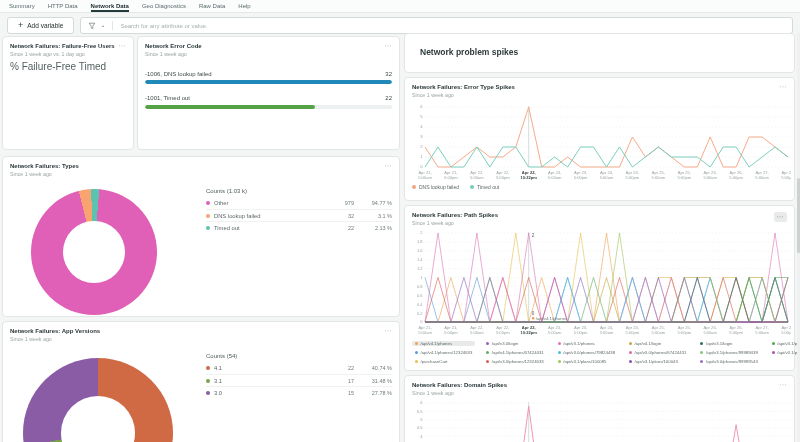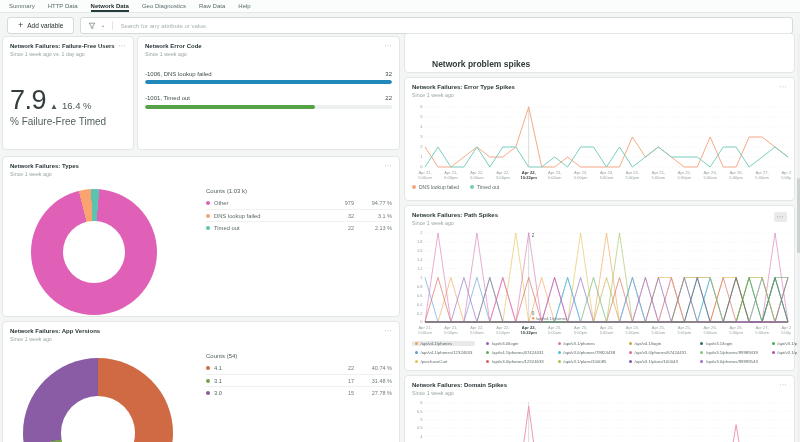--- a/index.html
+++ b/index.html
@@ -76,21 +76,21 @@
   .ctable { position:absolute; left:203px; top:31px; right:7px; }
   .ct-head { font-size:6px; color:#4f5b5b; margin-bottom:3px; }
   .crow { display:flex; align-items:center; height:12px; }
   .crow + .crow { border-top:1px solid #f0f2f2; }
   .cdot { width:4px; height:4px; border-radius:50%; margin-right:4px; flex:none; }
   .clabel { flex:1; font-size:5.8px; color:#5b6767; }
   .cval { width:28px; text-align:right; font-size:5.5px; color:#707c7c; }
   .cpct { width:38px; text-align:right; font-size:5.5px; color:#707c7c; }
 
   
-  #chdr h2 { margin:16px; font-size:8.5px; font-weight:600; color:#2f3a3a; }
+  #chdr h2 { margin:4px; font-size:8.5px; font-weight:600; color:#2f3a3a; }
   svg.linechart { display:block; margin-top:2px; overflow:hidden; }
   .legend1 { display:flex; gap:11px; margin-top:1px; align-items:center; }
   .li { display:flex; align-items:center; gap:3px; font-size:5px; color:#5c6868; cursor:pointer; }
   .ldot { width:4px; height:4px; border-radius:50%; flex:none; }
   .legend2 { margin-top:2px; display:grid; grid-auto-flow:column; column-gap:8px;
              grid-template-rows:repeat(3, 8.8px); align-items:center; width:max-content; }
   .li2 { display:flex; align-items:center; gap:2.5px; font-size:4.3px; color:#5e6969;
          white-space:nowrap; padding:0 3px; cursor:pointer; }
   .li2.hl { background:#e8eaea; border-radius:2px; }
   .ldot2 { width:3px; height:3px; border-radius:50%; flex:none; }
@@ -131,25 +131,20 @@
     </div>
   </div>
 
   <section class="card" id="c1">
     <div class="chead">
       <div>
         <h3>Network Failures: Failure-Free Users</h3>
         <p>Since 1 week ago vs. 1 day ago</p>
       </div>
       <span class="menu">⋯</span>
-    </div>
-    <div class="big-row">
-      <span class="big">7.9</span>
-      <span class="tri">▲</span>
-      <span class="delta">16.4 %</span>
     </div>
     <div class="metric">% Failure-Free Timed</div>
   </section>
 
   <section class="card" id="c2">
     <div class="chead">
       <div>
         <h3>Network Error Code</h3>
         <p>Since 1 week ago</p>
       </div>

